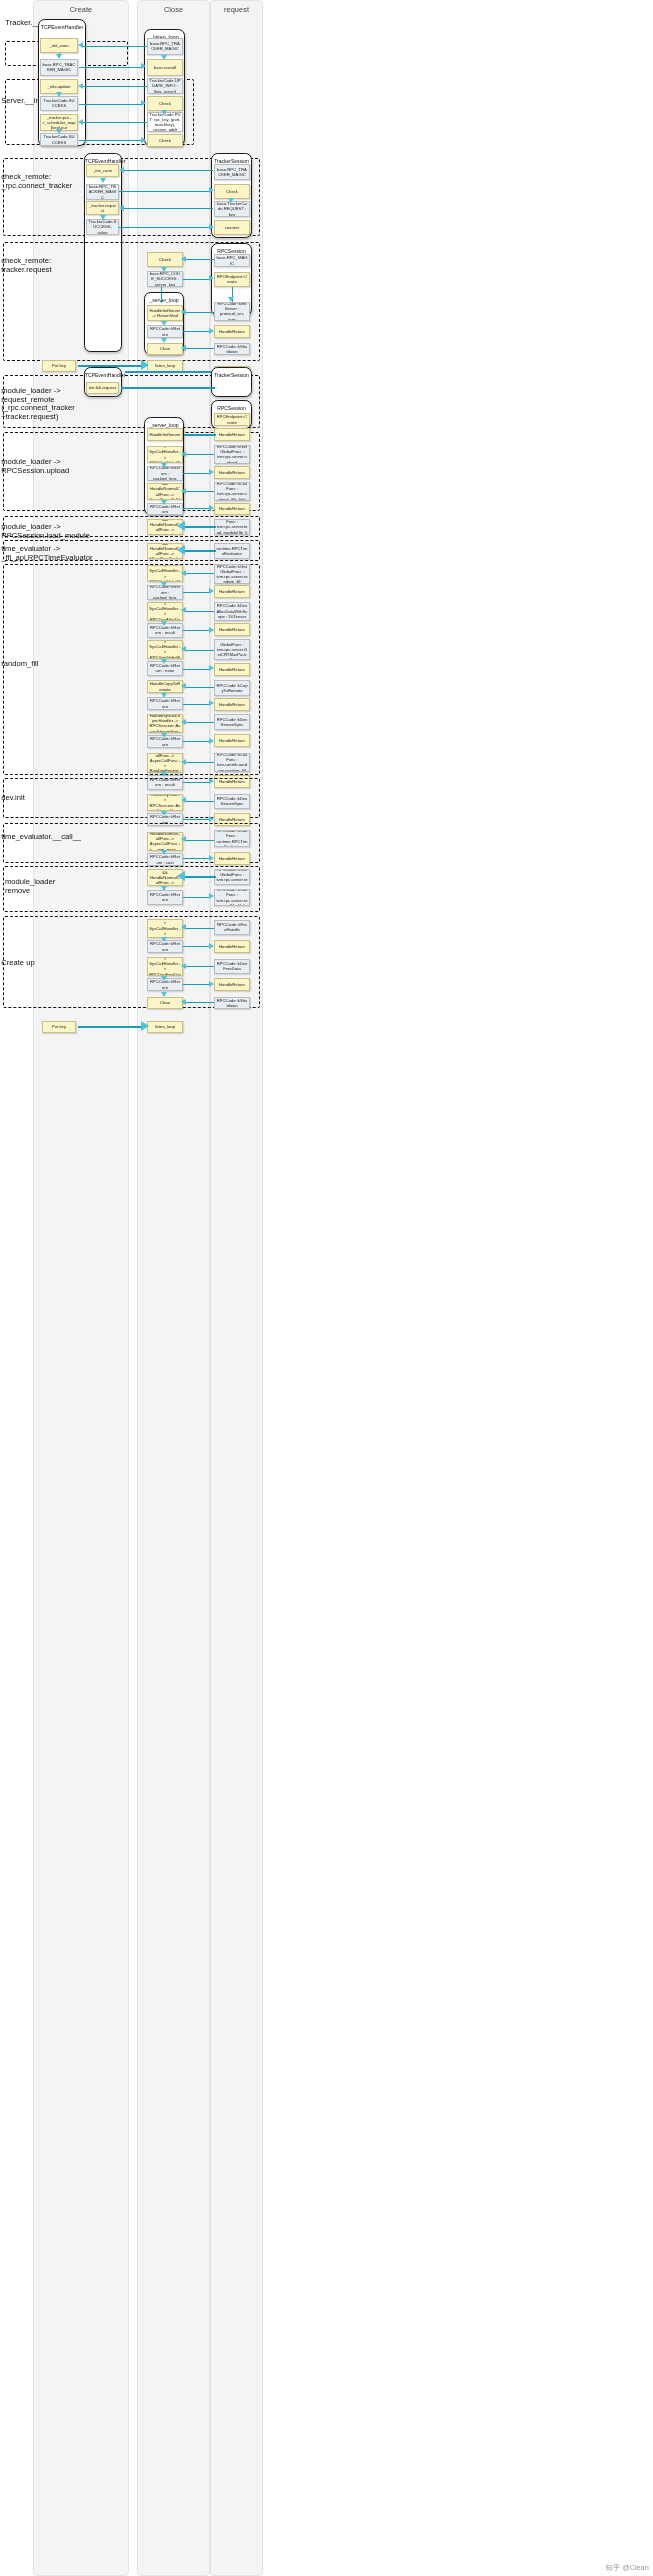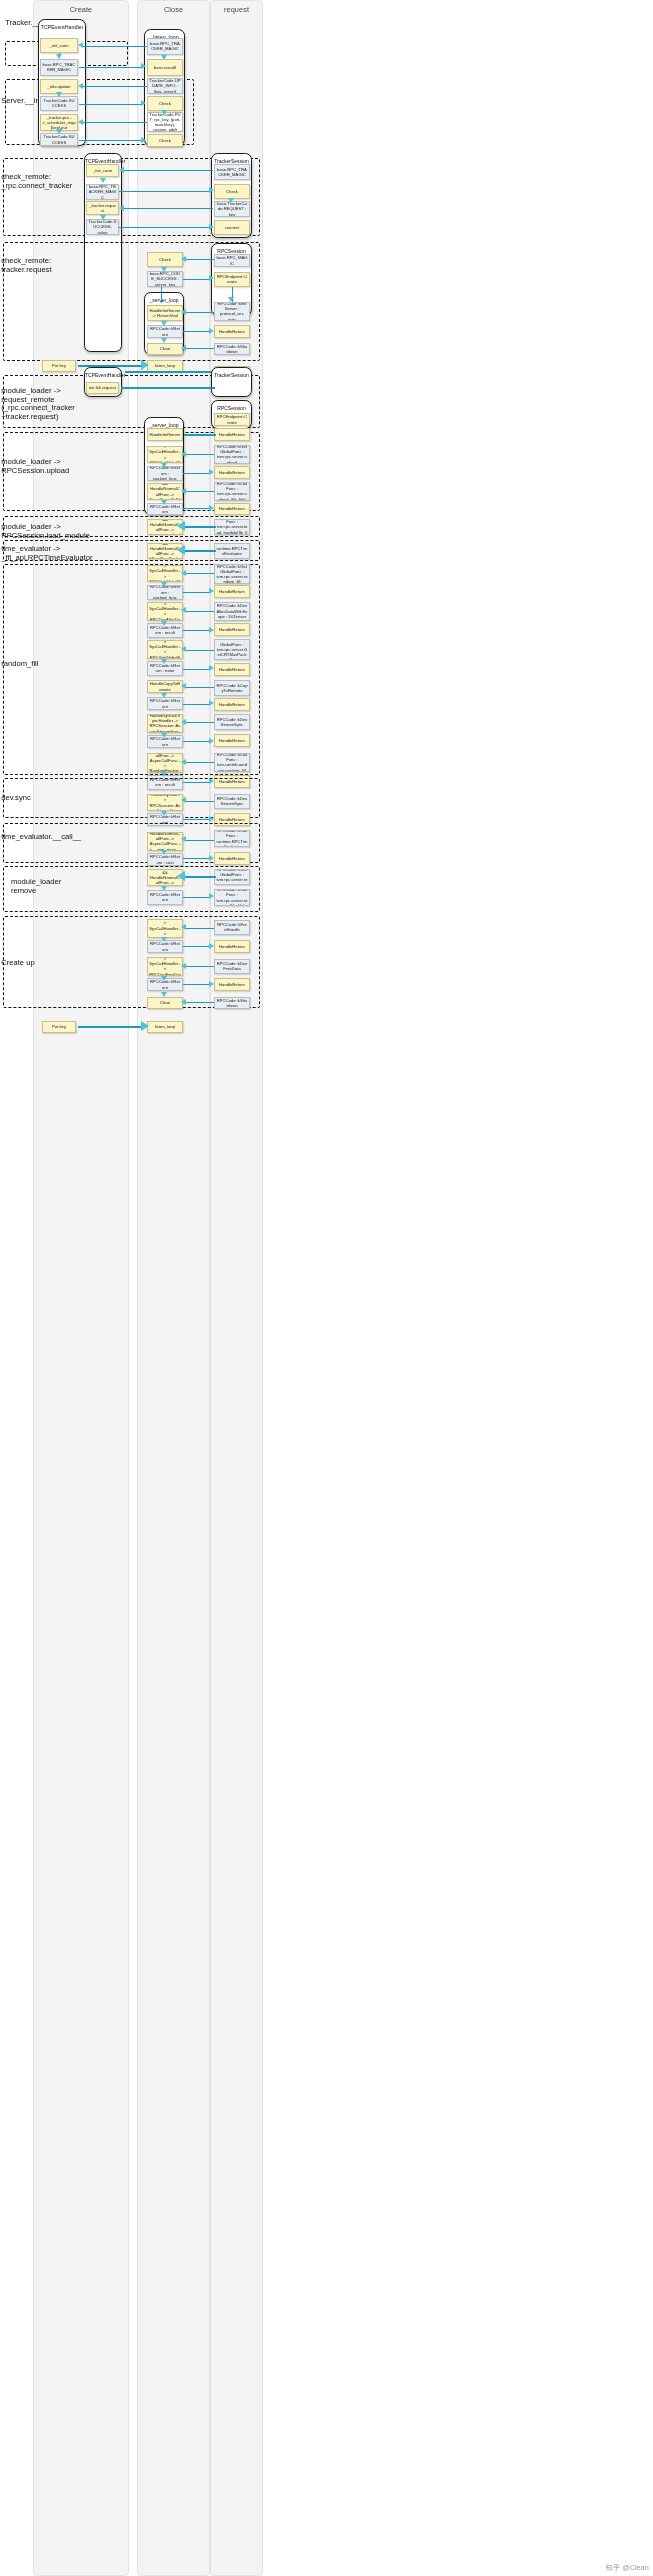--- a/index.html
+++ b/index.html
@@ -340,21 +340,21 @@
 <div class="hline" style="left:186px; top:762px; width:28px;"></div>
 <div class="arrow-l" style="left:181px; top:759px;"></div>
 
 <div class="node grey" style="left:147px; top:775px; width:36px; height:14.5px;">RPCCode::kReturn : result</div>
 <div class="node yellow" style="left:214px; top:775px; width:36px; height:13.2px;">HandleReturn</div>
 <div class="hline" style="left:183px; top:782px; width:27px;"></div>
 <div class="arrow-r" style="left:209px; top:778px;"></div>
 <div class="arrow-d" style="left:161px; top:772px;"></div>
 
 <div class="phase" style="left:2.6px; top:778px; width:257px; height:40px;"></div>
-<div class="phase-label" style="left:1.3px; top:794px;">dev.sync</div>
+<div class="phase-label" style="left:1.3px; top:794px;">dev.init</div>
 <div class="node yellow" style="left:147px; top:794px; width:36px; height:17px;">HandleSyscall -&gt; RPCSession::AsyncStreamSync</div>
 <div class="node grey" style="left:214px; top:794px; width:36px; height:14.5px;">RPCCode::kDevStreamSync</div>
 <div class="hline" style="left:186px; top:801px; width:28px;"></div>
 <div class="arrow-l" style="left:181px; top:797px;"></div>
 <div class="node grey" style="left:147px; top:813px; width:36px; height:13.2px;">RPCCode::kReturn</div>
 <div class="node yellow" style="left:214px; top:813px; width:36px; height:13.2px;">HandleReturn</div>
 <div class="hline" style="left:183px; top:819px; width:27px;"></div>
 <div class="arrow-r" style="left:209px; top:816px;"></div>
 <div class="arrow-d" style="left:161px; top:811px;"></div>
 
@@ -364,21 +364,21 @@
 <div class="node grey" style="left:214px; top:830px; width:36px; height:17px;">RPCCode::kCallFunc : runtime.RPCTimeEvaluator</div>
 <div class="hline" style="left:186px; top:840px; width:28px;"></div>
 <div class="arrow-l" style="left:181px; top:836px;"></div>
 <div class="node grey" style="left:147px; top:853px; width:36px; height:13.2px;">RPCCode::kReturn : cost</div>
 <div class="node yellow" style="left:214px; top:852px; width:36px; height:13.2px;">HandleReturn</div>
 <div class="hline" style="left:183px; top:858px; width:27px;"></div>
 <div class="arrow-r" style="left:209px; top:855px;"></div>
 <div class="arrow-d" style="left:161px; top:850px;"></div>
 
 <div class="phase" style="left:2.6px; top:866px; width:257px; height:46px;"></div>
-<div class="phase-label" style="left:11px; top:878px;">module_loader
+<div class="phase-label" style="left:5px; top:878px;">module_loader
 remove</div>
 <div class="node yellow" style="left:147px; top:869px; width:36px; height:17px;">HandleSyscall &amp;&amp; HandleNormalCallFunc -&gt; RemoveFile</div>
 <div class="node grey" style="left:214px; top:869px; width:36px; height:16px;">RPCCode::kGetGlobalFunc : tvm.rpc.server.remove</div>
 <div class="hline thick" style="left:184px; top:876px; width:32px;"></div>
 <div class="arrow-l big" style="left:177px; top:871px;"></div>
 <div class="node grey" style="left:147px; top:890px; width:36px; height:14.5px;">RPCCode::kReturn</div>
 <div class="node grey" style="left:214px; top:889px; width:36px; height:17px;">RPCCode::kCallFunc : tvm.rpc.server.remove(lib_file)</div>
 <div class="hline" style="left:183px; top:897px; width:27px;"></div>
 <div class="arrow-r" style="left:209px; top:893px;"></div>
 <div class="arrow-d" style="left:161px; top:886px;"></div>

